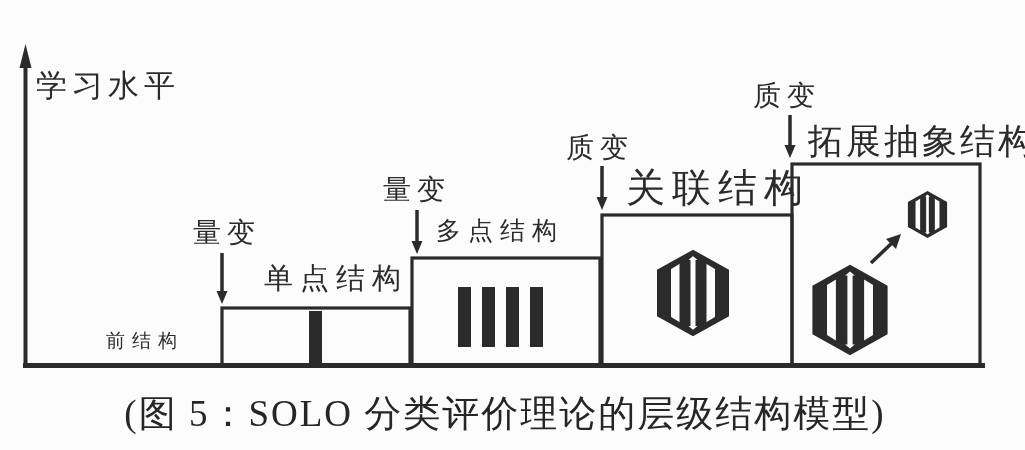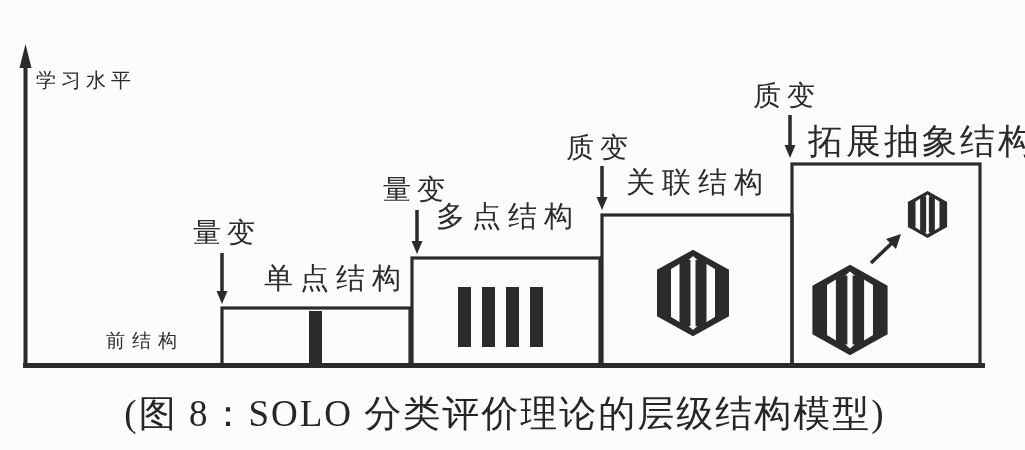--- a/index.html
+++ b/index.html
@@ -85,30 +85,30 @@
     <g>
       <line x1="602" y1="166" x2="602" y2="200" stroke="#2b2b2b" stroke-width="3.5"></line>
       <polygon points="596.5,197 607.5,197 602,210" fill="#2b2b2b"></polygon>
     </g>
     <g>
       <line x1="790" y1="115" x2="790" y2="148" stroke="#2b2b2b" stroke-width="3.5"></line>
       <polygon points="784.5,145 795.5,145 790,158" fill="#2b2b2b"></polygon>
     </g>
   </svg>
 
-  <div class="lbl" style="left:36px; top:70px; font-size:20px; letter-spacing:5px;">学习水平</div>
+  <div class="lbl" style="left:36px; top:70px; font-size:31px; letter-spacing:5px;">学习水平</div>
 
   <div class="lbl" style="left:106px; top:331px; font-size:19px; letter-spacing:7px;">前结构</div>
 
   <div class="lbl" style="left:193px; top:219px; font-size:28px; letter-spacing:6px;">量变</div>
   <div class="lbl" style="left:264px; top:264px; font-size:29px; letter-spacing:7px;">单点结构</div>
 
   <div class="lbl" style="left:383px; top:176px; font-size:28px; letter-spacing:6px;">量变</div>
-  <div class="lbl" style="left:436px; top:202px; font-size:29px; letter-spacing:7px;">多点结构</div>
+  <div class="lbl" style="left:436px; top:218px; font-size:25px; letter-spacing:7px;">多点结构</div>
 
   <div class="lbl" style="left:566px; top:134px; font-size:28px; letter-spacing:6px;">质变</div>
-  <div class="lbl" style="left:626px; top:168px; font-size:29px; letter-spacing:7px;">关联结构</div>
+  <div class="lbl" style="left:626px; top:168px; font-size:39px; letter-spacing:7px;">关联结构</div>
 
   <div class="lbl" style="left:753px; top:82px; font-size:28px; letter-spacing:6px;">质变</div>
   <div class="lbl" style="left:808px; top:124px; font-size:35px; letter-spacing:3px;">拓展抽象结构</div>
 
-  <div class="caption">(图 8：SOLO 分类评价理论的层级结构模型)</div>
+  <div class="caption">(图 5：SOLO 分类评价理论的层级结构模型)</div>
 </div>
 
 </body></html>

